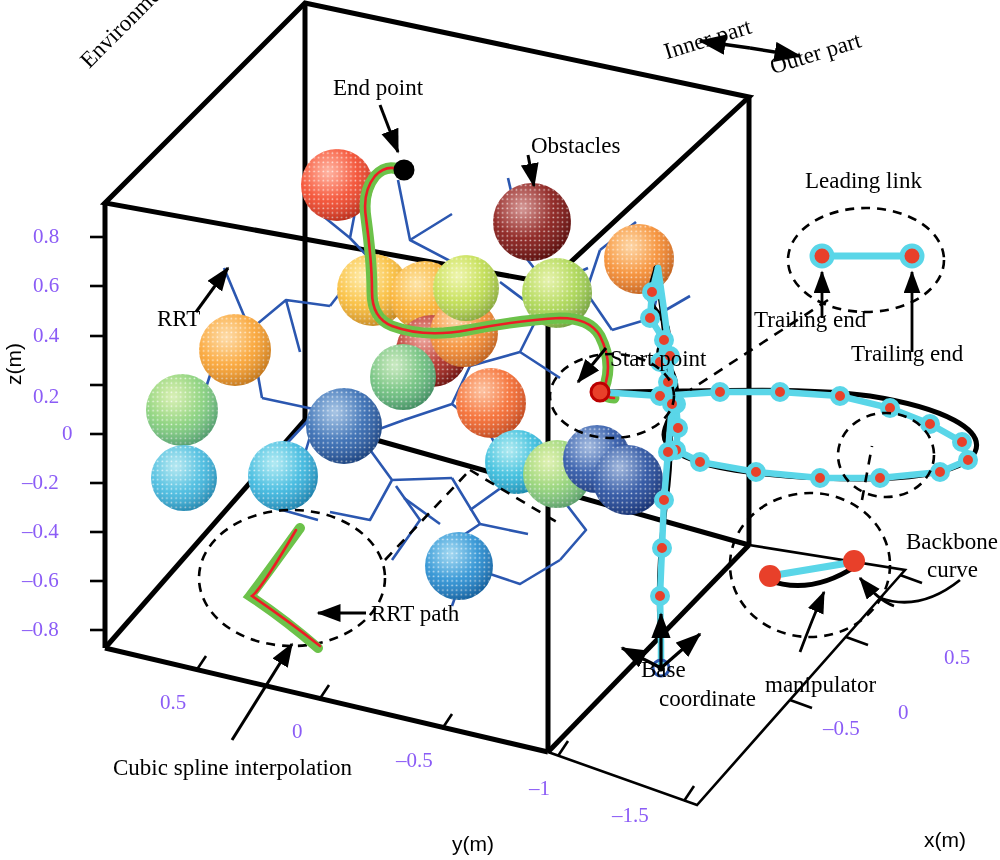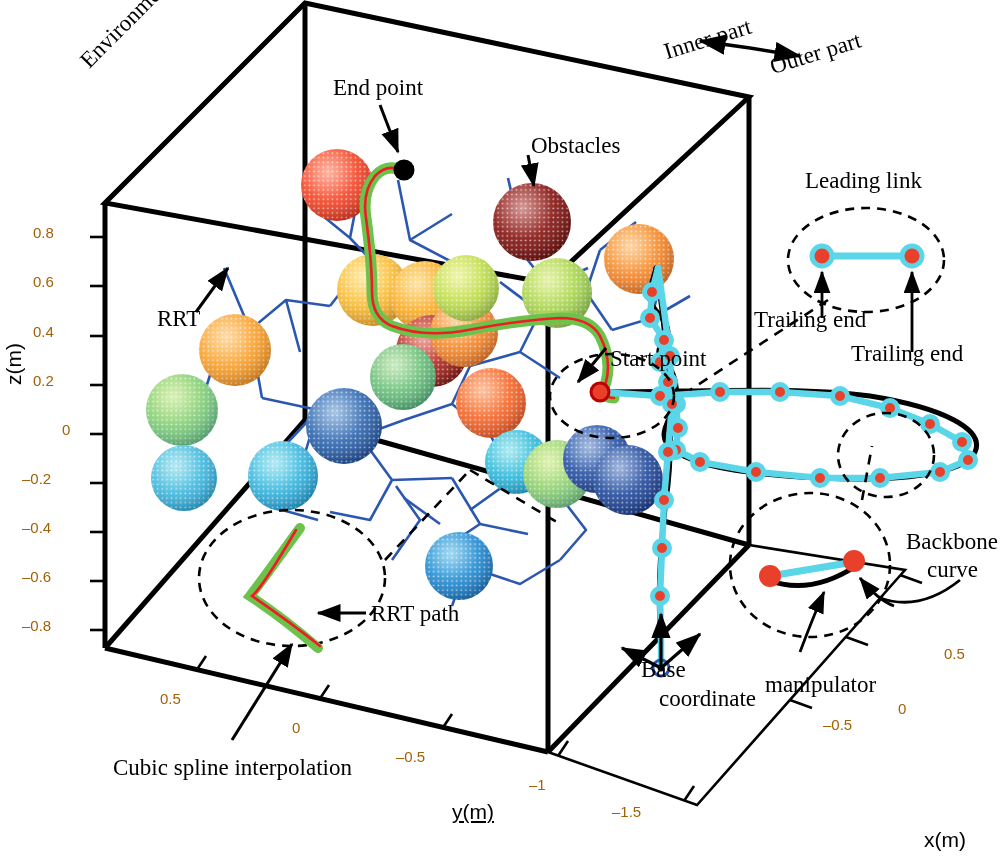--- a/index.html
+++ b/index.html
@@ -1,21 +1,21 @@
 <!DOCTYPE html>
 <html><head>
 <meta charset="utf-8">
 <style>
   html,body{margin:0;padding:0;background:#fff;}
   body{width:1000px;height:860px;overflow:hidden;
        font-family:"Liberation Serif", serif;}
   #fig{position:relative;width:1000px;height:860px;background:#fff;}
   svg{position:absolute;left:0;top:0;width:1000px;height:860px;}
   .lbl{position:absolute;color:#000;white-space:nowrap;}
-  .tick{font-family:Liberation Sans, sans-serif;font-size:15px;color:#a16207;}
+  .tick{font-family:Liberation Serif, serif;font-size:21px;color:#8b5cf6;}
   .axname{font-family:"Liberation Sans", sans-serif;font-size:21px;color:#000;}
   .anno{font-family:"Liberation Serif", serif;font-size:23px;color:#000;}
 </style>
 </head>
 <body>
 
 <div id="fig">
 
 <svg viewBox="0 0 1000 860">
   <defs>
@@ -415,28 +415,28 @@
 <div class="lbl anno" style="left:765px;top:672px;">manipulator</div>
 
 <div class="lbl anno" style="left:641px;top:657px;">Base</div>
 <div class="lbl anno" style="left:614px;top:686px;margin-left:45px;">coordinate</div>
 
 <div class="lbl axname" style="left:2px;top:385px;transform:rotate(-90deg);transform-origin:left top;">z(m)</div>
 
 <div class="lbl tick" style="left:33px;top:224px;">0.8</div>
 <div class="lbl tick" style="left:33px;top:273px;">0.6</div>
 <div class="lbl tick" style="left:33px;top:323px;">0.4</div>
-<div class="lbl tick" style="left:33px;top:372px;">0.2</div>
+<div class="lbl tick" style="left:33px;top:384px;">0.2</div>
 <div class="lbl tick" style="left:62px;top:421px;">0</div>
 <div class="lbl tick" style="left:22px;top:470px;">–0.2</div>
 <div class="lbl tick" style="left:22px;top:519px;">–0.4</div>
 <div class="lbl tick" style="left:22px;top:568px;">–0.6</div>
 <div class="lbl tick" style="left:22px;top:617px;text-align:center;">–0.8</div>
 
-<div class="lbl axname" style="left:452px;top:800px;text-decoration:underline;">y(m)</div>
+<div class="lbl axname" style="left:452px;top:832px;">y(m)</div>
 <div class="lbl tick" style="left:160px;top:690px;">0.5</div>
 <div class="lbl tick" style="left:292px;top:719px;">0</div>
 <div class="lbl tick" style="left:396px;top:748px;">–0.5</div>
 <div class="lbl tick" style="left:529px;top:776px;">–1</div>
 <div class="lbl tick" style="left:612px;top:803px;">–1.5</div>
 
 <div class="lbl axname" style="left:924px;top:828px;">x(m)</div>
 <div class="lbl tick" style="left:823px;top:716px;">–0.5</div>
 <div class="lbl tick" style="left:898px;top:700px;">0</div>
 <div class="lbl tick" style="left:944px;top:645px;">0.5</div>

